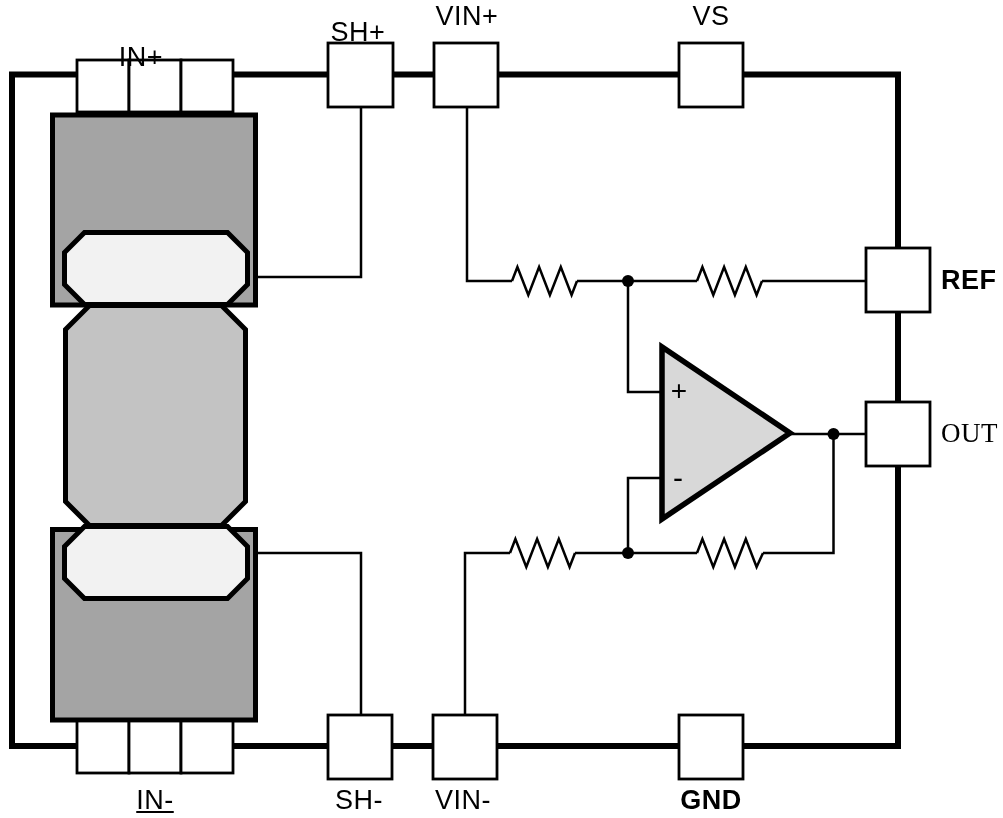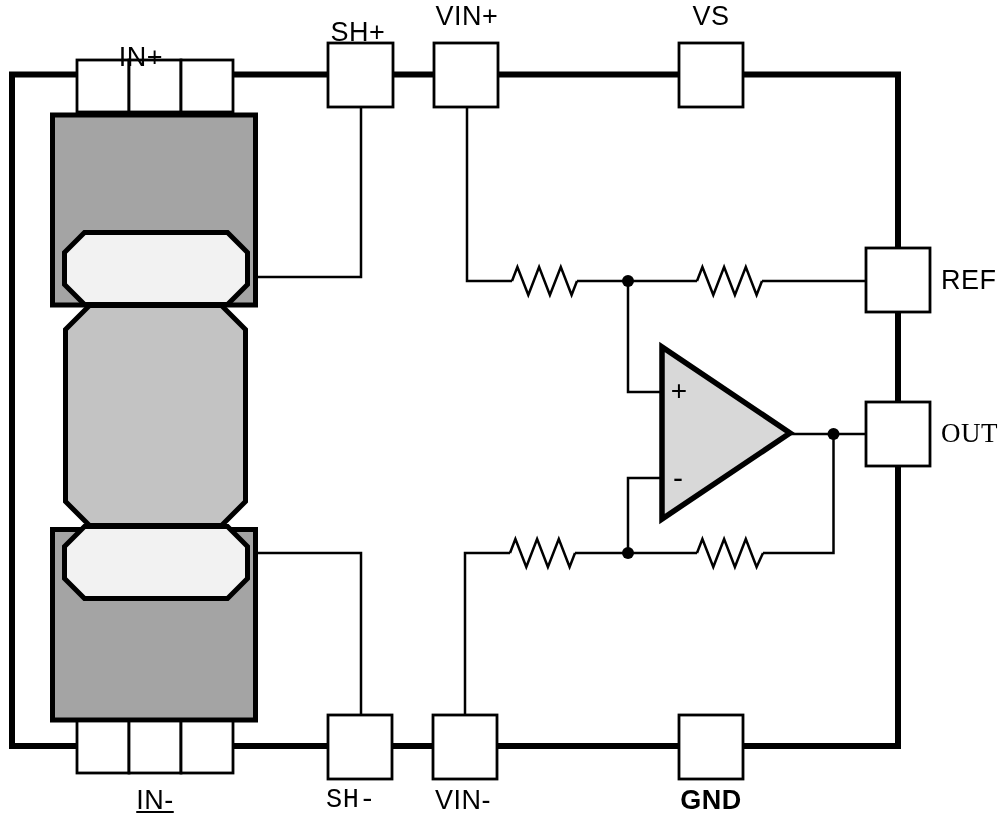--- a/index.html
+++ b/index.html
@@ -90,24 +90,24 @@
       <rect x="129" y="721" width="52" height="52"></rect>
       <rect x="181" y="721" width="52" height="52"></rect>
     </g>
   </svg>
 
   <div class="pin-label" style="left:141px; top:2px;margin-top:41px;">IN+</div>
   <div class="pin-label" style="left:358px; top:18px;">SH+</div>
   <div class="pin-label" style="left:467px; top:2px;">VIN+</div>
   <div class="pin-label" style="left:711px; top:2px;">VS</div>
 
-  <div class="pin-label side" style="left:941px; top:266px;">REF</div>
+  <div class="pin-label side" style="left:941px; top:266px;font-weight:bold;">REF</div>
   <div class="pin-label side" style="left:941px; top:419px;font-family:Liberation Serif, serif;">OUT</div>
 
   <div class="pin-label" style="left:155px; top:786px;text-decoration:underline;">IN-</div>
-  <div class="pin-label" style="left:351px; top:786px;font-family:Liberation Mono, monospace;">SH-</div>
+  <div class="pin-label" style="left:359px; top:786px;">SH-</div>
   <div class="pin-label" style="left:463px; top:786px;">VIN-</div>
   <div class="pin-label" style="left:711px; top:786px;font-weight:bold;">GND</div>
 
   <div class="opamp-sign" style="left:679px; top:391px; font-size:28px;">+</div>
   <div class="opamp-sign" style="left:678px; top:478px;">-</div>
 
 </div>
 
 </body></html>

